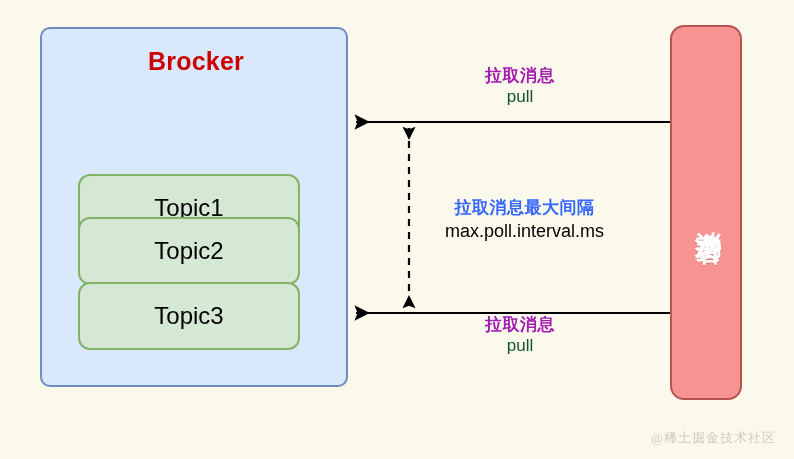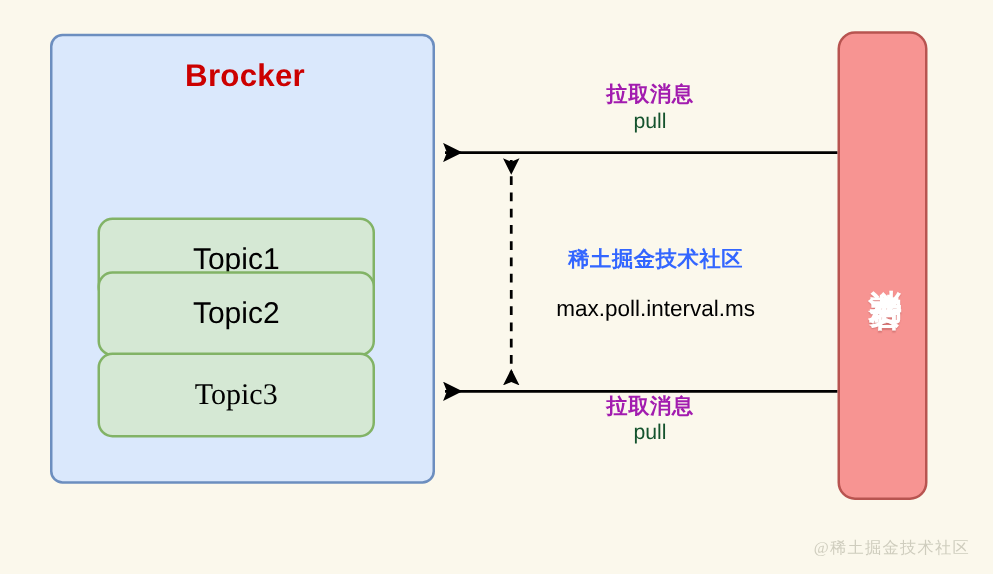--- a/index.html
+++ b/index.html
@@ -55,21 +55,21 @@
     border: 2px solid #82b366;
     border-radius: 12px;
     display: flex;
     align-items: center;
     justify-content: center;
     color: #000000;
     font-size: 24px;
   }
   .topic-1 { top: 102px; margin-top: 43px; }
   .topic-2 { top: 169px; margin-top: 19px; }
-  .topic-3 { top: 253px; font-family: Liberation Serif, serif; }
+  .topic-3 { top: 253px; }
 
   
   .consumer-box {
     position: absolute;
     left: 670px;
     top: 25px;
     width: 72px;
     height: 375px;
     box-sizing: border-box;
     background: #f79492;
@@ -133,21 +133,21 @@
     display: block;
     font-size: 17px;
     font-weight: bold;
     color: #3366ff;
     letter-spacing: 0.5px;
   }
   .label-interval .lbl-en {
     display: block;
     font-size: 18px;
     color: #000000;
-    margin-top: 18px;
+    margin-top: 2px;
   }
 
   
   .watermark {
     position: absolute;
     right: 18px;
     bottom: 12px;
     font-size: 13px;
     color: #cfcdbe;
     letter-spacing: 1px;
@@ -202,21 +202,21 @@
   <div class="consumer-box">
     <div class="consumer-label">消费者</div>
   </div>
 
   <div class="edge-label label-pull-top">
     <span class="lbl-cn">拉取消息</span>
     <span class="lbl-en">pull</span>
   </div>
 
   <div class="edge-label label-interval">
-    <span class="lbl-cn">稀土掘金技术社区</span>
+    <span class="lbl-cn">拉取消息最大间隔</span>
     <span class="lbl-en">max.poll.interval.ms</span>
   </div>
 
   <div class="edge-label label-pull-bot">
     <span class="lbl-cn">拉取消息</span>
     <span class="lbl-en">pull</span>
   </div>
 
   <div class="watermark">@稀土掘金技术社区</div>
 

